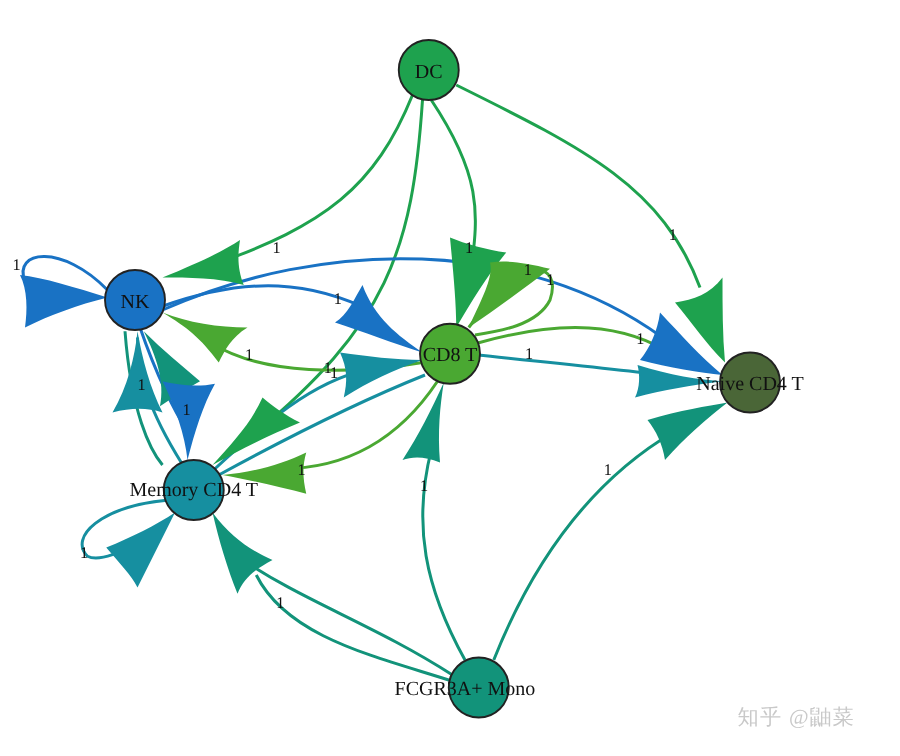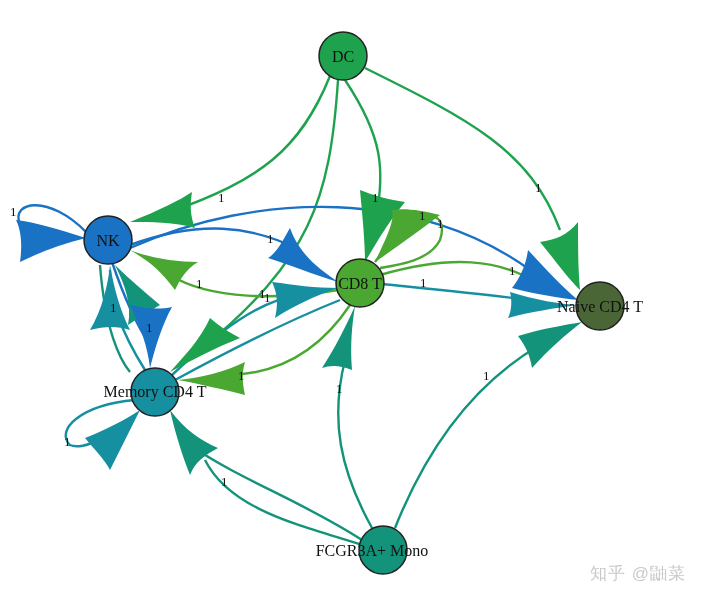--- a/index.html
+++ b/index.html
@@ -1,20 +1,20 @@
 <!DOCTYPE html>
 <html><head>
 <meta charset="utf-8">
 <style>
   html, body { margin:0; padding:0; background:#ffffff; }
   body { width:720px; height:605px; position:relative; overflow:hidden; font-family:"Liberation Serif", "DejaVu Serif", serif; }
   #graph { position:absolute; left:0; top:0; width:720px; height:605px; }
   .node-label { font-family:"Liberation Serif", "DejaVu Serif", serif; font-size:16px; fill:#111; }
   .edge-label { font-family:"Liberation Serif", "DejaVu Serif", serif; font-size:13px; fill:#111; }
-  .watermark { position:absolute; left:590px; top:562px; font-family:Liberation Sans, sans-serif; font-size:17px; color:#c9c9c9; letter-spacing:1px; }
+  .watermark { position:absolute; left:590px; top:562px; font-family:Liberation Serif, serif; font-size:17px; color:#c9c9c9; letter-spacing:1px; }
 </style>
 </head>
 <body>
 
 <svg id="graph" viewBox="0 0 720 605">
 
   <g fill="none" stroke-width="2.4">
 
     <path d="M330,76 C300,150 260,180 170,212" stroke="#1ea24e"></path>
 

